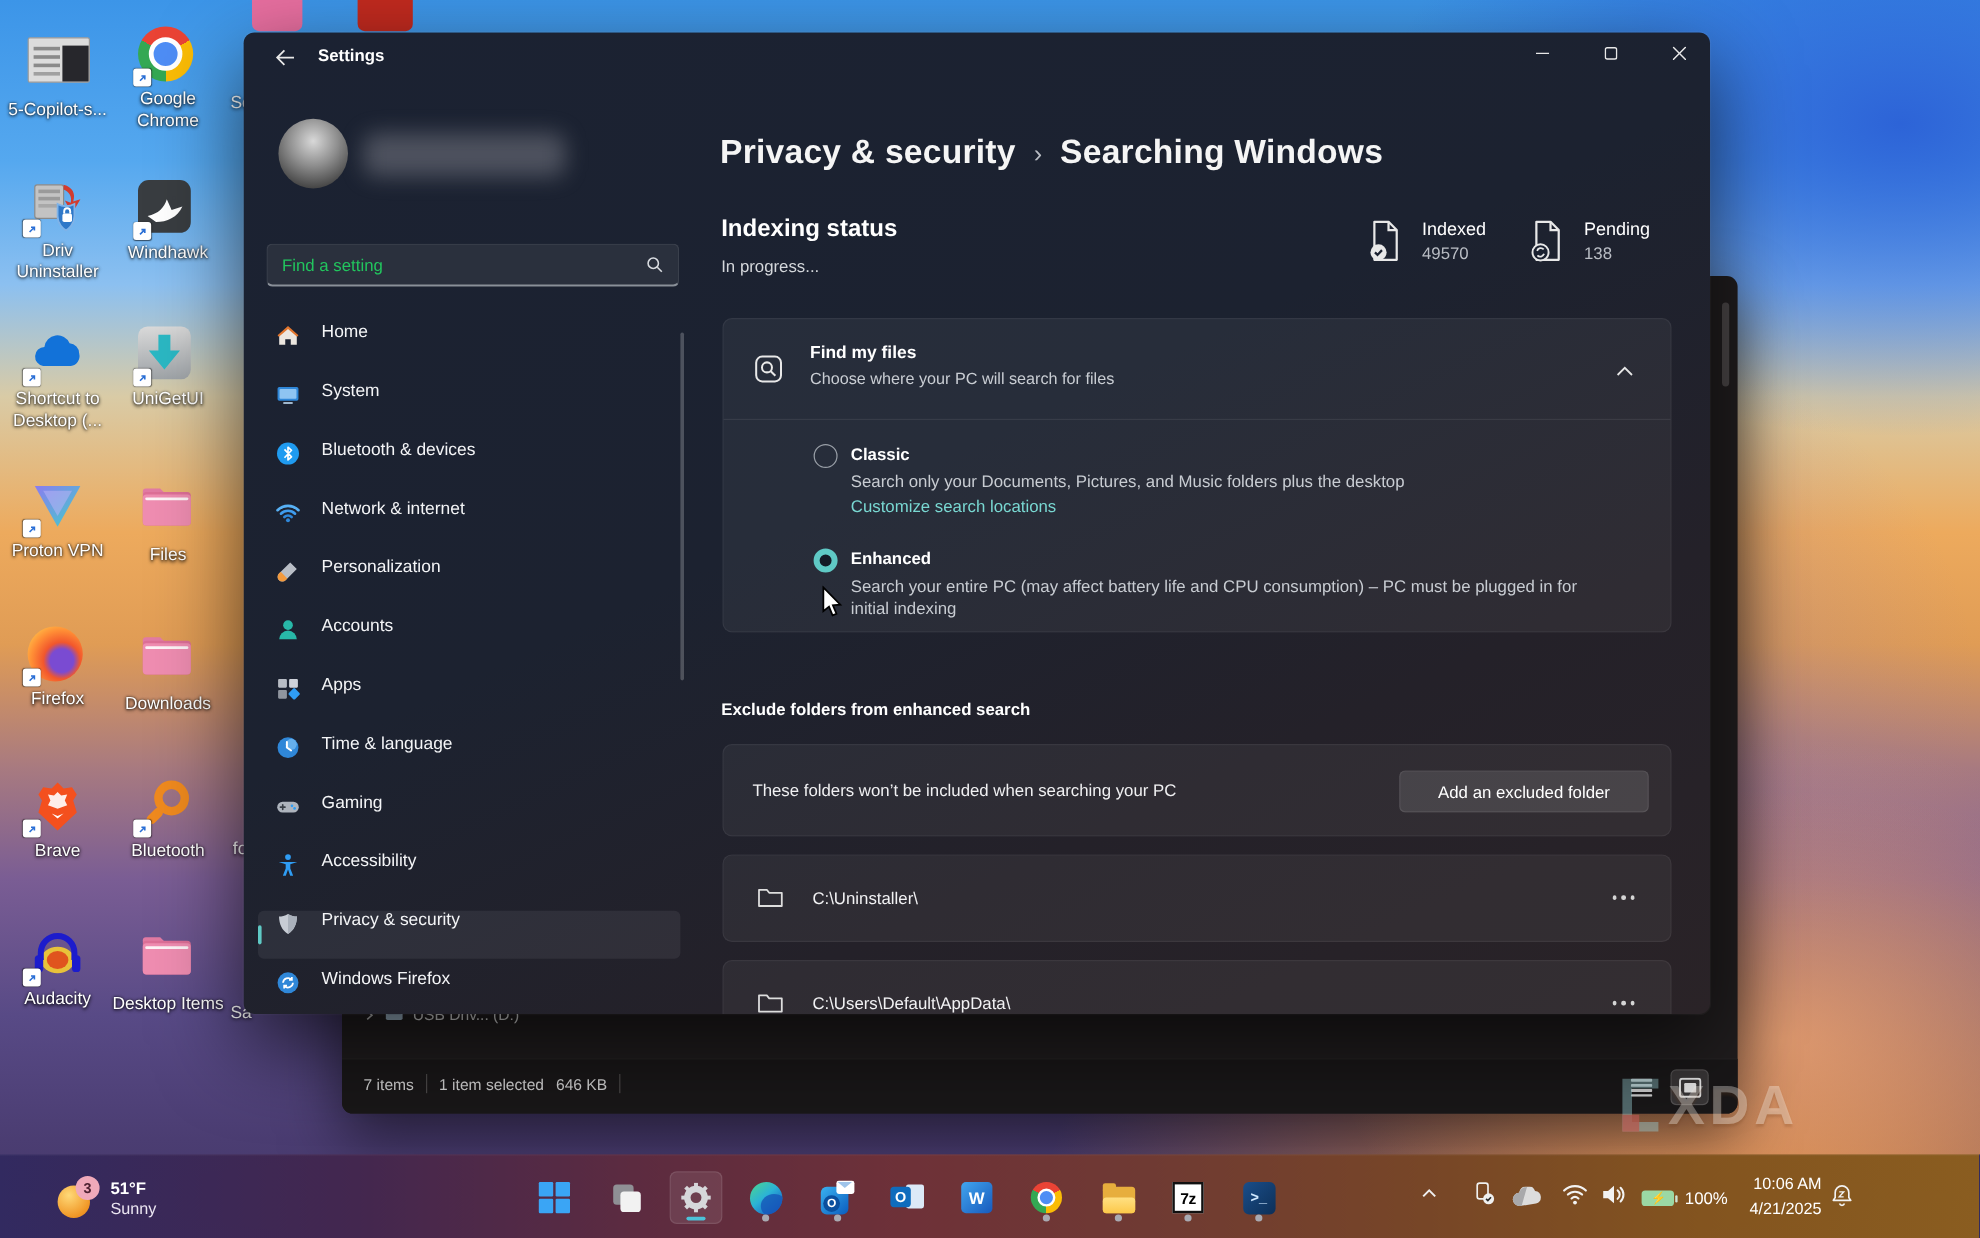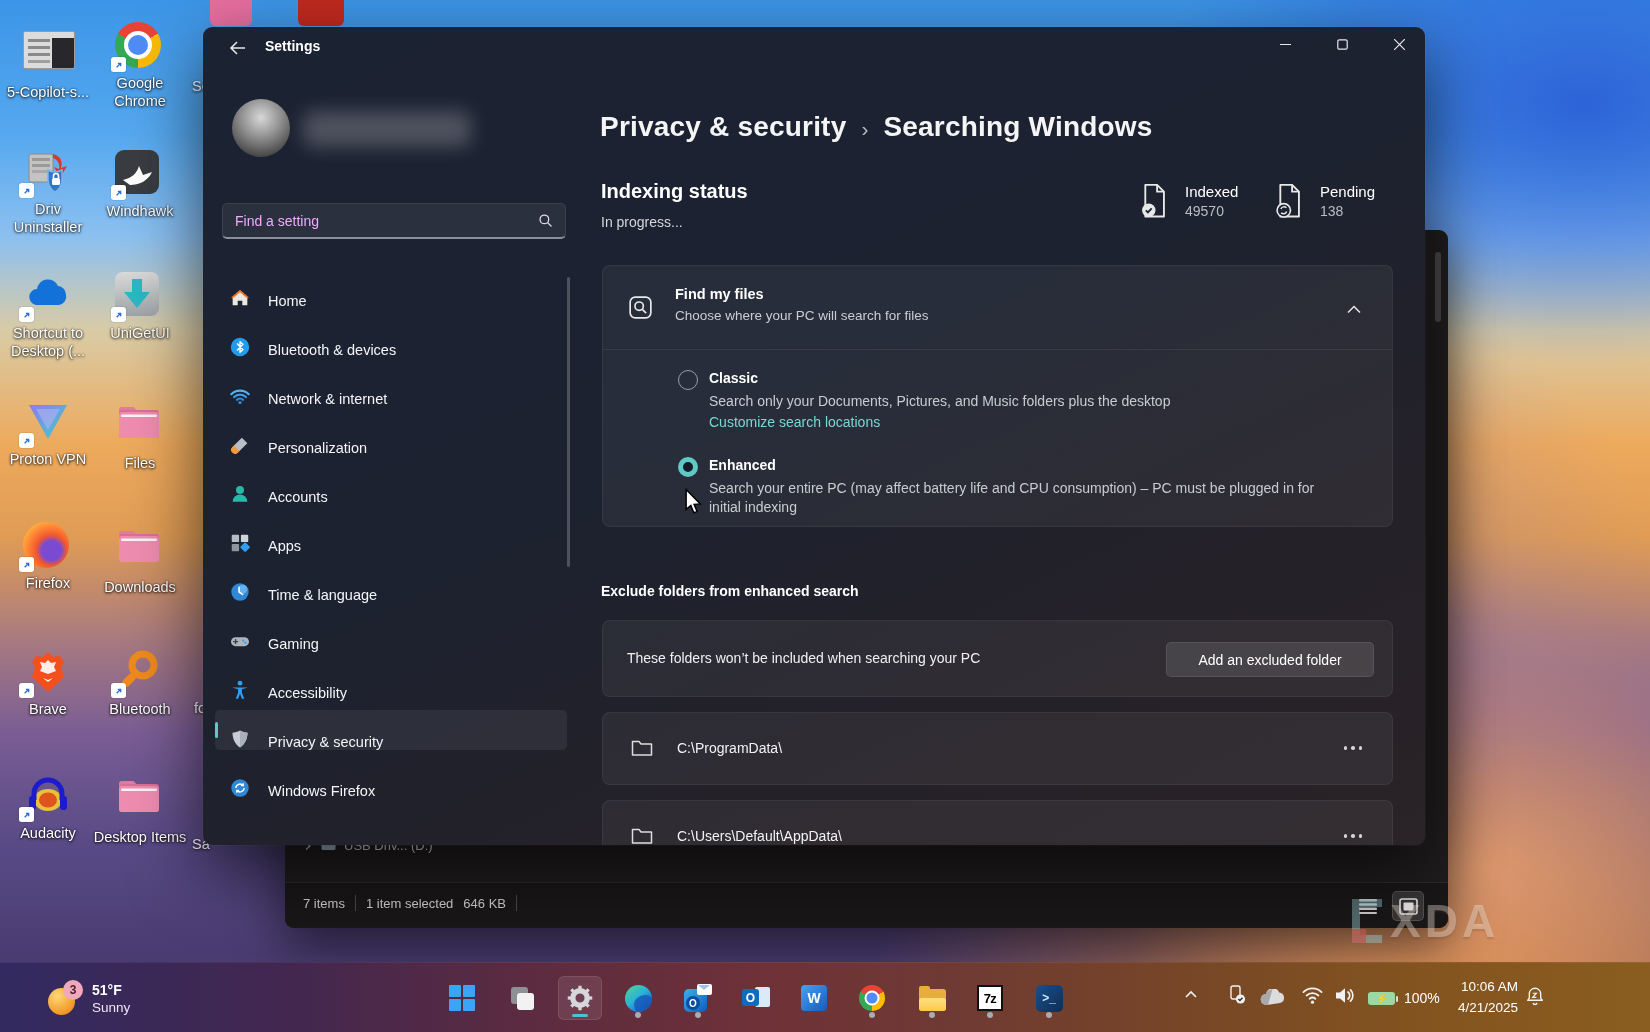--- a/index.html
+++ b/index.html
@@ -59,23 +59,23 @@
   .apptitle{position:absolute;left:62px;top:11px;font-size:14px;font-weight:700;}
   .winbtn{position:absolute;top:0;width:44px;height:34px;display:flex;align-items:center;justify-content:center;}
   
   .avatar{position:absolute;left:29px;top:72px;width:58px;height:58px;border-radius:50%;
     background:radial-gradient(circle at 50% 32%,#d8d8d8 0%,#8e8e8e 42%,#3c3c3c 85%);}
   .nameblur{position:absolute;left:100px;top:84px;width:168px;height:36px;border-radius:10px;
     background:rgba(160,160,168,.38);filter:blur(9px);}
   .searchbox{position:absolute;left:19px;top:176px;width:344px;height:36px;background:#2a303d;
     border:1px solid rgba(255,255,255,.08);border-bottom:2px solid #8a9099;border-radius:5px;
     display:flex;align-items:center;padding:0 12px;}
-  .searchbox .ph{flex:1;font-size:14px;color:#f0abfc;}
+  .searchbox .ph{flex:1;font-size:14px;color:#22c55e;}
   .nav{position:absolute;left:12px;top:242px;width:352px;}
-  .nav-item{position:relative;height:40px;margin-bottom:9px;border-radius:5px;display:flex;align-items:flex-end;
+  .nav-item{position:relative;height:40px;margin-bottom:9px;border-radius:5px;display:flex;align-items:flex-start;
     padding-left:14px;gap:17px;font-size:14.5px;color:#f4f5f7;}
   .nav-item.sel{background:rgba(255,255,255,.067);}
   .nav-item.sel:before{content:"";position:absolute;left:0;top:12px;width:3px;height:16px;border-radius:2px;background:var(--accent);}
   .nico{width:22px;height:22px;flex:0 0 22px;}
   .side-scroll{position:absolute;left:364px;top:250px;width:3px;height:290px;border-radius:2px;background:rgba(255,255,255,.22);}
   
   :root{--accent:#5fc9c5;--link:#79d8d2;}
   .crumbs{position:absolute;left:397px;top:84px;display:flex;align-items:center;gap:15px;}
   .crumb{font-size:28px;font-weight:700;color:#f5f5f5;letter-spacing:.2px;}
   .crumb-sep{font-size:21px;color:#b9bdc4;padding-top:3px;}
@@ -470,20 +470,30 @@
             <svg viewBox="0 0 24 24" width="22" height="22">
               <path d="M4 11.5 12 4.5l8 7V20h-5.5v-5h-5v5H4z" fill="#ece7e0"></path>
               <path d="M12 3 2.5 11.3l1.2 1.4L12 5.7l8.3 7 1.2-1.4z" fill="#e2762e"></path>
             </svg>
           </span>
         <span>Home</span>
       </div>
       <div class="nav-item">
         <span class="nico">
             <svg viewBox="0 0 24 24" width="22" height="22">
+              <rect x="2.5" y="5" width="19" height="12.5" rx="1.6" fill="#2f87d8"></rect>
+              <rect x="4.3" y="6.7" width="15.4" height="9" rx="1" fill="#8ec4f2"></rect>
+              <rect x="7.5" y="18.6" width="9" height="1.8" rx=".9" fill="#9fb6cc"></rect>
+            </svg>
+          </span>
+        <span>System</span>
+      </div>
+      <div class="nav-item">
+        <span class="nico">
+            <svg viewBox="0 0 24 24" width="22" height="22">
               <circle cx="12" cy="12" r="10" fill="#1f9bf0"></circle>
               <path d="M8.8 8.2 15.2 15 12 17.8V6.2L15.2 9 8.8 15.8" stroke="#fff" stroke-width="1.5" fill="none" stroke-linejoin="round"></path>
             </svg>
           </span>
         <span>Bluetooth &amp; devices</span>
       </div>
       <div class="nav-item">
         <span class="nico">
             <svg viewBox="0 0 24 24" width="22" height="22">
               <path d="M2.5 10a13.5 13.5 0 0 1 19 0" stroke="#57b1f5" stroke-width="2.4" fill="none" stroke-linecap="round"></path>
@@ -640,21 +650,21 @@
 
     <div class="card" style="top:593px;height:77px;">
       <div class="excl-text">These folders won’t be included when searching your PC</div>
       <div class="addbtn">Add an excluded folder</div>
     </div>
 
     <div class="card" style="top:685px;height:73px;">
       <svg class="frow-ico" width="22" height="18" viewBox="0 0 22 18">
         <path d="M1.5 2.5h6.5l2 2.5h10.5v11H1.5z" stroke="#ddd" stroke-width="1.5" fill="none" stroke-linejoin="round"></path>
       </svg>
-      <div class="frow-path">C:\ProgramData\</div>
+      <div class="frow-path">C:\Uninstaller\</div>
       <div class="dots">
           <i></i>
           <i></i>
           <i></i>
         </div>
     </div>
 
     <div class="card" style="top:773px;height:73px;">
       <svg class="frow-ico" width="22" height="18" viewBox="0 0 22 18">
         <path d="M1.5 2.5h6.5l2 2.5h10.5v11H1.5z" stroke="#ddd" stroke-width="1.5" fill="none" stroke-linejoin="round"></path>

